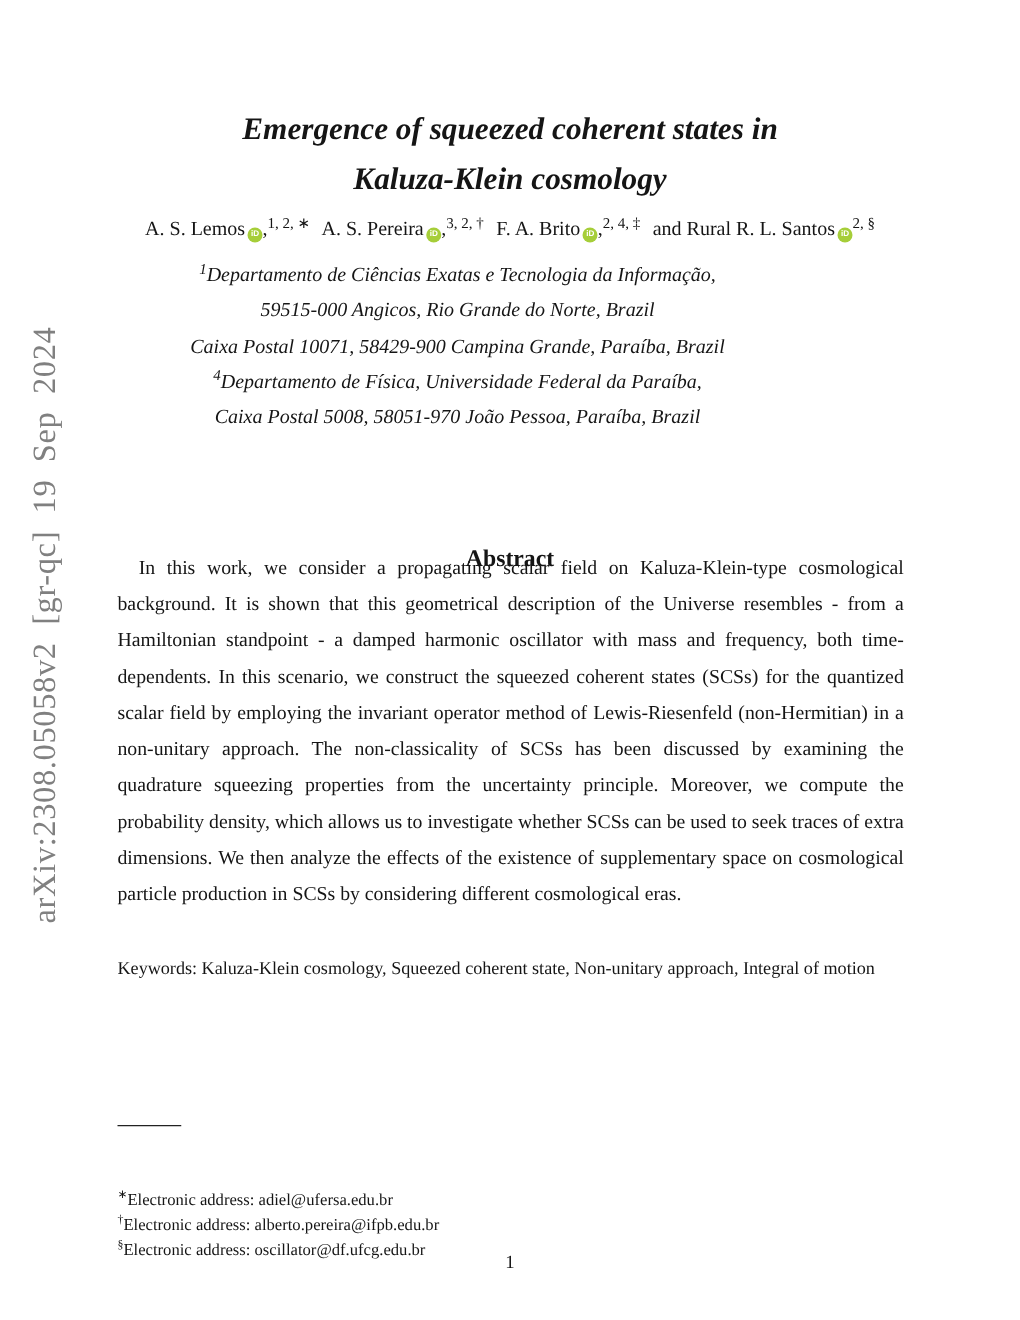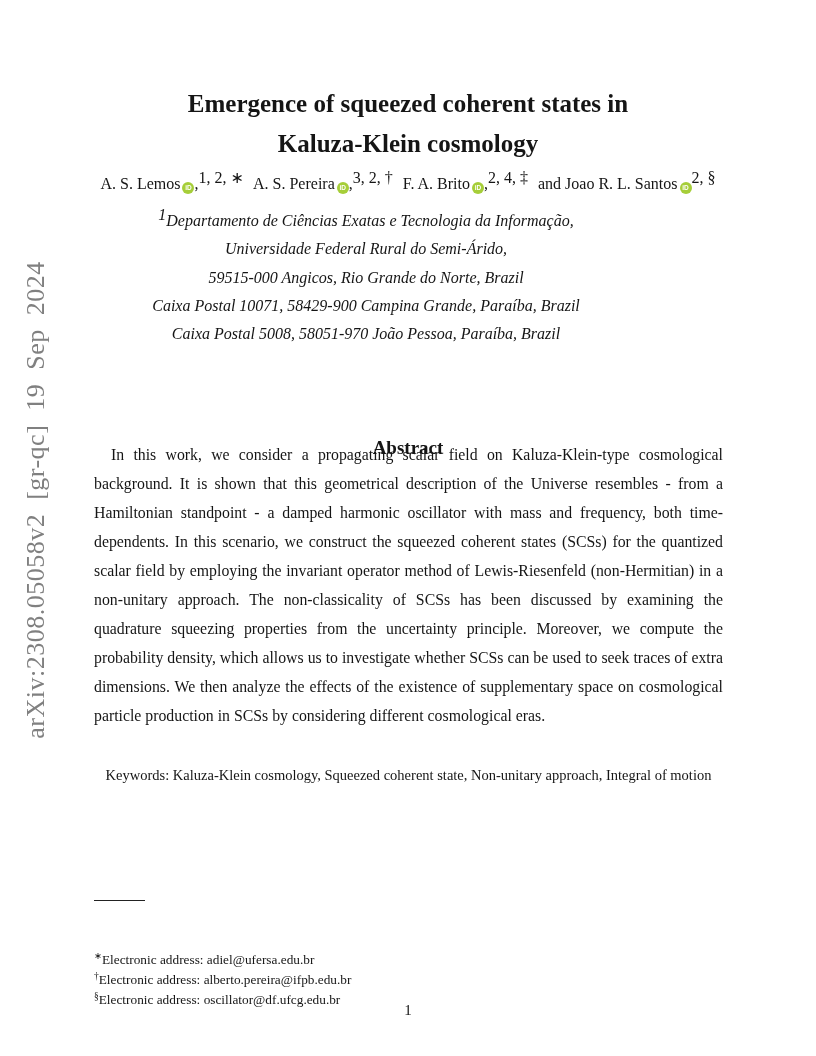--- a/index.html
+++ b/index.html
@@ -21,32 +21,33 @@
     color:#808080;
     word-spacing:7px;
     letter-spacing:0.5px;
   }
 
   .title {
     position:absolute; top:84px; left:0; width:816px;
     text-align:center;
     font-size:25px; font-weight:bold;
     line-height:40px;
+    font-style:italic;
   }
 
   .authors {
     position:absolute; top:175px; left:0; width:816px;
     text-align:center;
     font-size:16px;
     white-space:nowrap;
   }
   .author { margin-right:6px; }
   .author:last-child { margin-right:0; }
   .authors sup, .affiliations sup {
-    font-size:16px; vertical-align:super; line-height:0;margin-top:40px;
+    font-size:12px; vertical-align:super; line-height:0;margin-top:40px;
   }
   .orcid {
     display:inline-block;
     width:12px; height:12px;
     border-radius:50%;
     background:#A6CE39;
     color:#ffffff;
     font-family:"Liberation Sans", sans-serif;
     font-weight:bold;
     font-size:6.5px; line-height:12px;
@@ -73,21 +74,20 @@
     position:absolute; top:440px; left:94px; width:629px;
     font-size:15.8px;
     line-height:29px;
     text-align:justify;
     text-indent:17px;
   }
 
   .keywords {
     position:absolute; top:767px; left:94px; width:629px;
     font-size:14.5px;
-    text-align:center;
   }
 
   .footnote-rule {
     position:absolute; top:900px; left:94px;
     width:51px; height:0;
     border-top:1.5px solid #222222;
   }
   .footnotes {
     position:absolute; top:906px; left:94px; width:629px;
     font-size:13.3px;
@@ -111,28 +111,28 @@
 
   <div class="title">
     <div>Emergence of squeezed coherent states in</div>
     <div>Kaluza-Klein cosmology</div>
   </div>
 
   <div class="authors">
     <span class="author"><span>A. S. Lemos</span><span class="orcid" style="background: rgb(166, 206, 57);">iD</span><span>,</span><sup>1, 2, ∗</sup></span>
     <span class="author"><span>A. S. Pereira</span><span class="orcid" style="background: rgb(166, 206, 57);">iD</span><span>,</span><sup>3, 2, †</sup></span>
     <span class="author"><span>F. A. Brito</span><span class="orcid" style="background: rgb(166, 206, 57);">iD</span><span>,</span><sup>2, 4, ‡</sup></span>
-    <span class="author"><span>and Joao R. L. Santos</span><span class="orcid" style="background: rgb(166, 206, 57);">iD</span><span></span><sup>2, §</sup></span>
+    <span class="author"><span>and Rural R. L. Santos</span><span class="orcid" style="background: rgb(166, 206, 57);">iD</span><span></span><sup>2, §</sup></span>
   </div>
 
   <div class="affiliations">
     <div><sup>1</sup><span>Departamento de Ciências Exatas e Tecnologia da Informação,</span></div>
-    <div><sup></sup><span>Universidade Federal Rural do Semi-Árido,</span></div>
     <div><sup></sup><span>59515-000 Angicos, Rio Grande do Norte, Brazil</span></div>
     <div><sup></sup><span>Caixa Postal 10071, 58429-900 Campina Grande, Paraíba, Brazil</span></div>
+    <div><sup>4</sup><span>Departamento de Física, Universidade Federal da Paraíba,</span></div>
     <div><sup></sup><span>Caixa Postal 5008, 58051-970 João Pessoa, Paraíba, Brazil</span></div>
   </div>
 
   <div class="abstract-heading">Abstract</div>
   <div class="abstract-body">In this work, we consider a propagating scalar field on Kaluza-Klein-type cosmological background. It is shown that this geometrical description of the Universe resembles - from a Hamiltonian standpoint - a damped harmonic oscillator with mass and frequency, both time-dependents. In this scenario, we construct the squeezed coherent states (SCSs) for the quantized scalar field by employing the invariant operator method of Lewis-Riesenfeld (non-Hermitian) in a non-unitary approach. The non-classicality of SCSs has been discussed by examining the quadrature squeezing properties from the uncertainty principle. Moreover, we compute the probability density, which allows us to investigate whether SCSs can be used to seek traces of extra dimensions. We then analyze the effects of the existence of supplementary space on cosmological particle production in SCSs by considering different cosmological eras.</div>
 
   <div class="keywords">
     <span>Keywords:</span>
     <span>Kaluza-Klein cosmology, Squeezed coherent state, Non-unitary approach, Integral of motion</span>
   </div>

